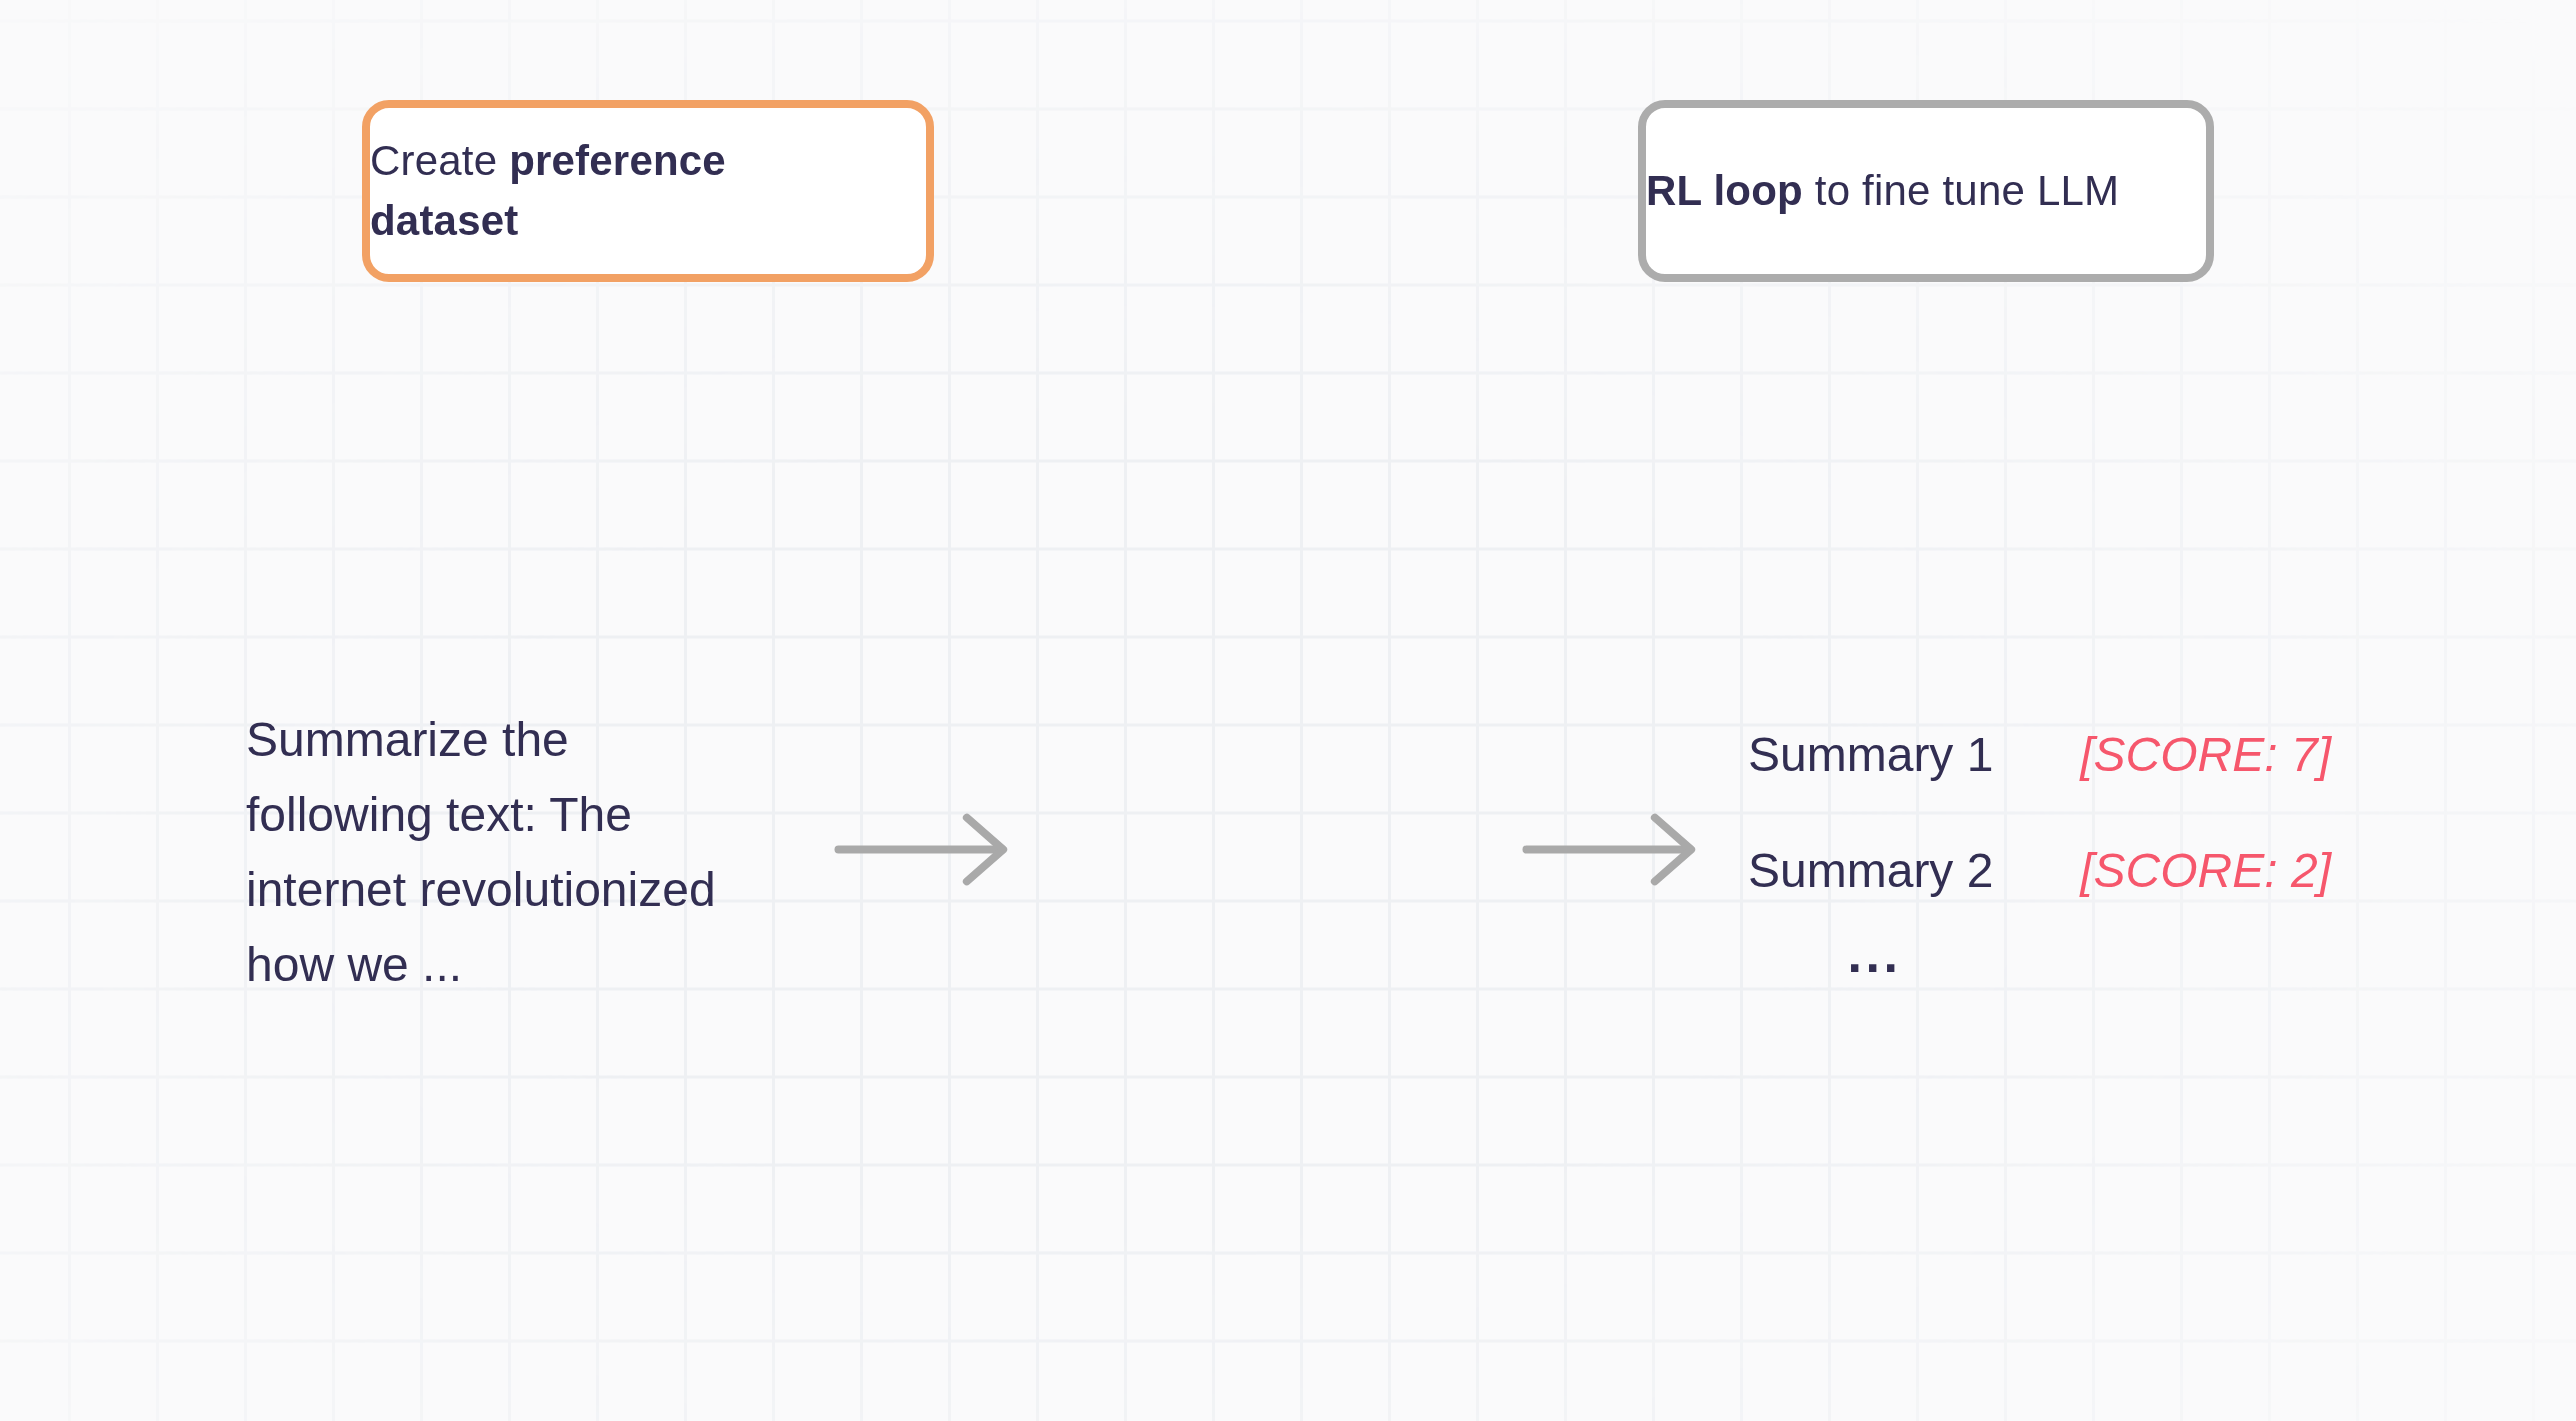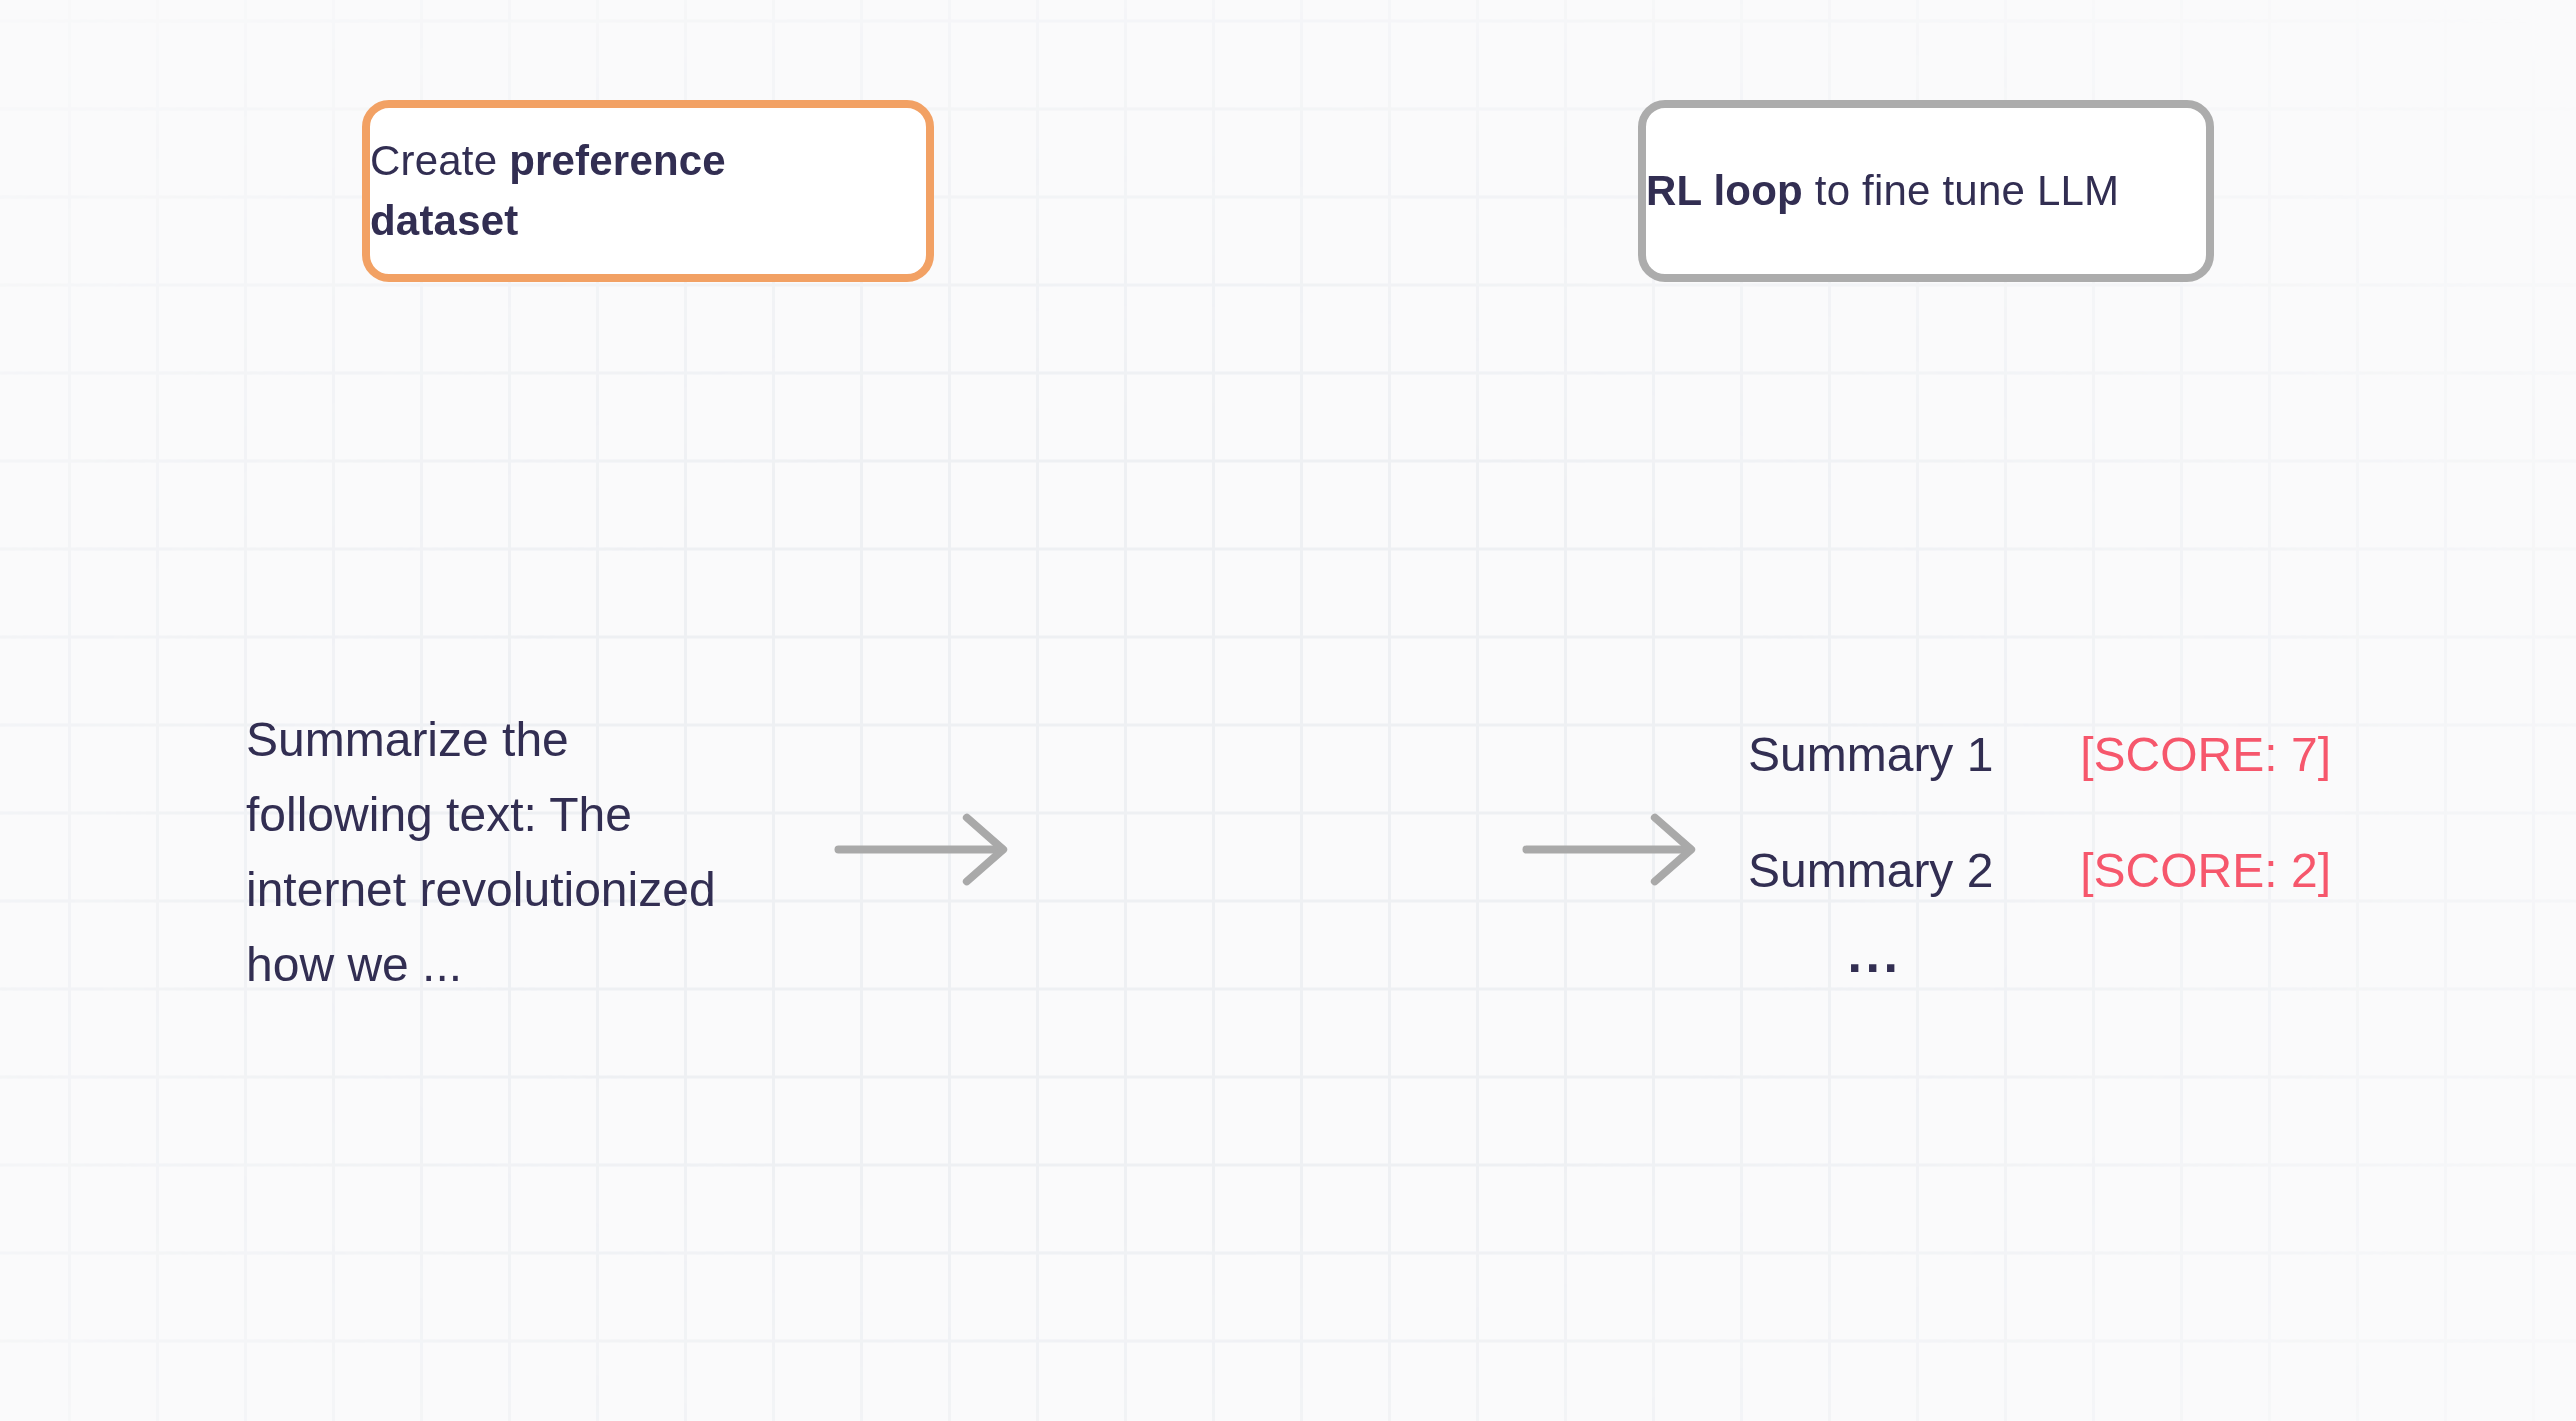--- a/index.html
+++ b/index.html
@@ -60,21 +60,21 @@
     stroke:var(--arrow,#a9a9a9);stroke-width:9;fill:none;
     stroke-linecap:round;stroke-linejoin:round;
   }
   .output-row{
     position:absolute;left:1748px;width:583px;
     display:flex;justify-content:space-between;align-items:flex-end;
     font-size:48px;
   }
   #output-row-1{top:727px;}
   #output-row-2{top:843px;}
-  .output-score{color:var(--score-text,#f6576c);}
+  .output-score{color:var(--score-text,#f6576c);font-style:italic;}
   .more-ellipsis{
     position:absolute;left:1821px;top:924px;width:107px;
     text-align:center;font-size:52px;font-weight:700;letter-spacing:3.6px;
   }
 </style>
 </head>
 <body>
 
 <div class="canvas">
   <div class="grid-bg"></div>

